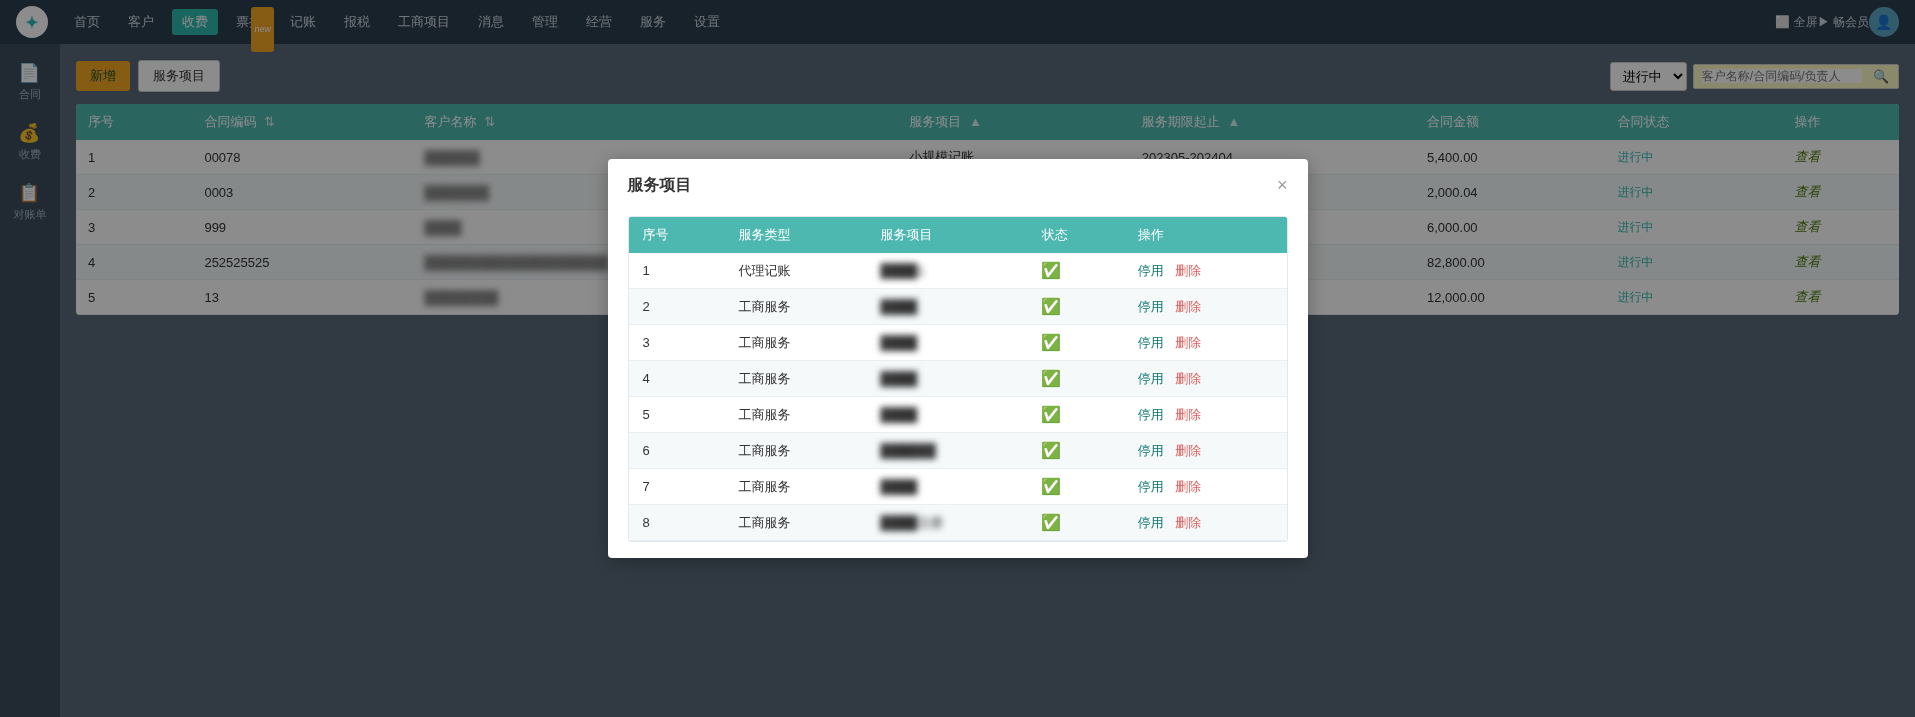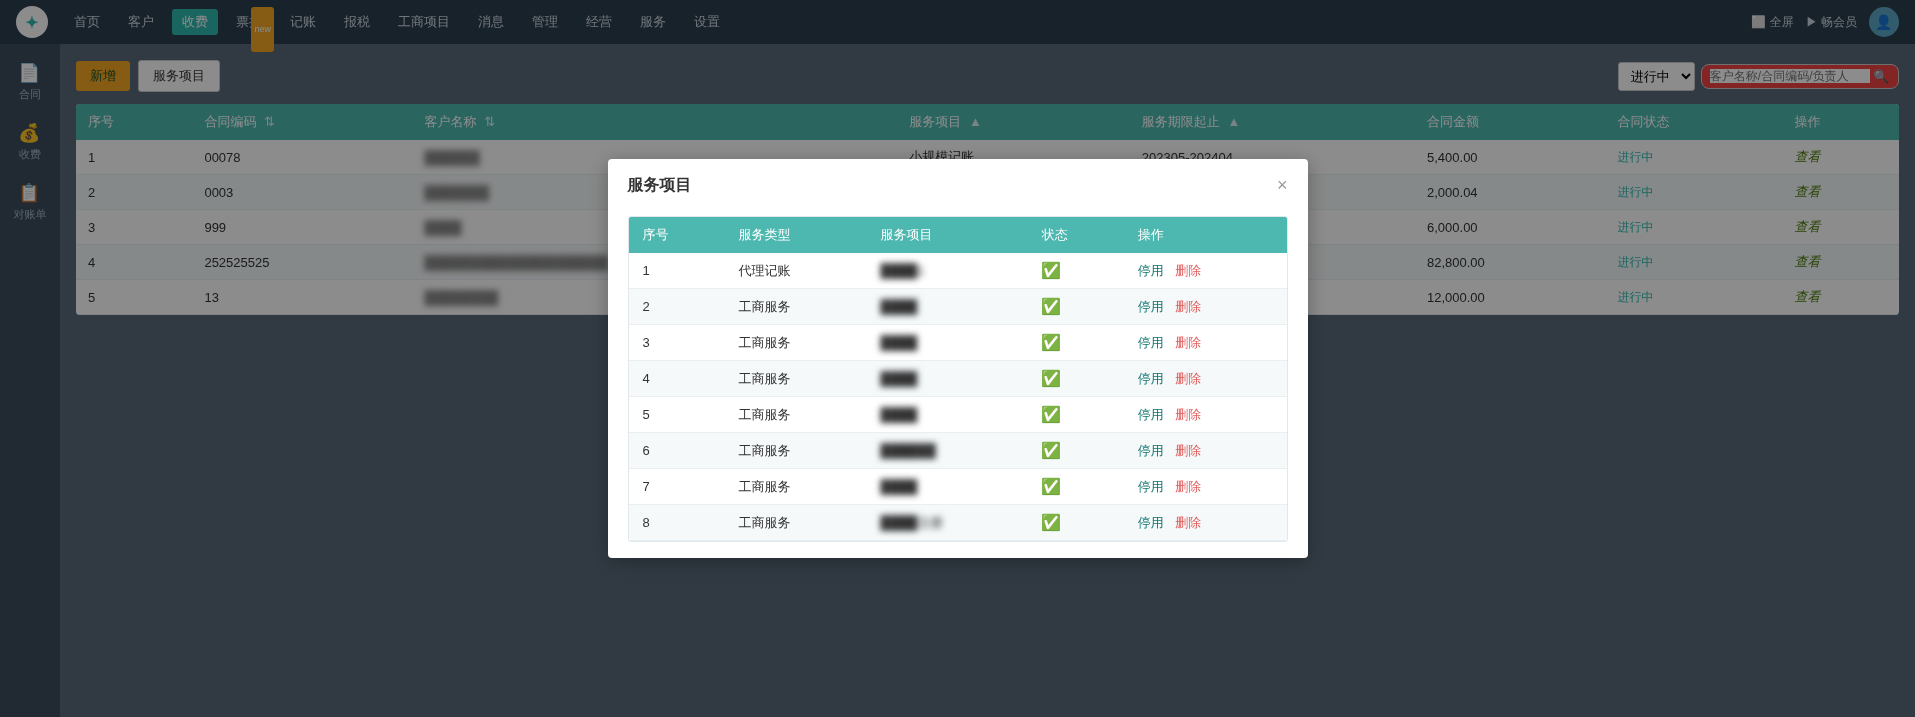--- a/index.html
+++ b/index.html
@@ -21,21 +21,21 @@
       color: #cdd8e0; padding: 4px 10px; cursor: pointer; font-size: 13px;
       border-radius: 3px; position: relative;
     }
     .nav-item.active { background: #2eb8b0; color: #fff; }
     .nav-item .badge-new {
       position: absolute; top: -2px; right: -2px;
       background: #f5a623; color: #fff; font-size: 9px;
       padding: 18px 3px; border-radius: 3px; line-height: 1;
     }
     .nav-right {
-      margin-left: auto; display: flex; align-items: center; gap: 12px; color: #cdd8e0; font-size: 12px;
+      margin-left: auto; display: flex; align-items: center; color: #cdd8e0; font-size: 12px;
     }
     .nav-right .avatar {
       width: 30px; height: 30px; border-radius: 50%; background: #5ba8c4;
       display: flex; align-items: center; justify-content: center; color: #fff; font-size: 14px;
     }
 
     
     .layout { display: flex; height: calc(100vh - 44px); }
 
     
@@ -63,22 +63,22 @@
     .btn-service {
       background: #fff; color: #333; border: 1px solid #ccc; padding: 6px 14px;
       border-radius: 3px; cursor: pointer; font-size: 13px;
     }
     .toolbar-right { margin-left: auto; display: flex; align-items: center; gap: 6px; }
     .status-select {
       border: 1px solid #ccc; background: #fff; padding: 5px 8px;
       border-radius: 3px; font-size: 13px; cursor: pointer;
     }
     .search-box {
-      display: flex; align-items: center; background: #ef4444; border: 1px solid #ccc;
-      border-radius: 8px; padding: 4px 8px; gap: 4px;
+      display: flex; align-items: center; background: #fef9c3; border: 1px solid #ccc;
+      border-radius: 2px; padding: 4px 8px; gap: 12px;
     }
     .search-box input {
       border: none; outline: none; font-size: 12px; width: 160px; color: #999;
     }
 
     
     .data-table { width: 100%; border-collapse: collapse; background: #fff; border-radius: 4px; overflow: hidden; }
     .data-table thead tr { background: #4db8b0; color: #fff; }
     .data-table thead th { padding: 9px 12px; text-align: left; font-weight: normal; font-size: 13px; white-space: nowrap; }
     .data-table thead th .sort-icon { margin-left: 4px; opacity: 0.8; }

